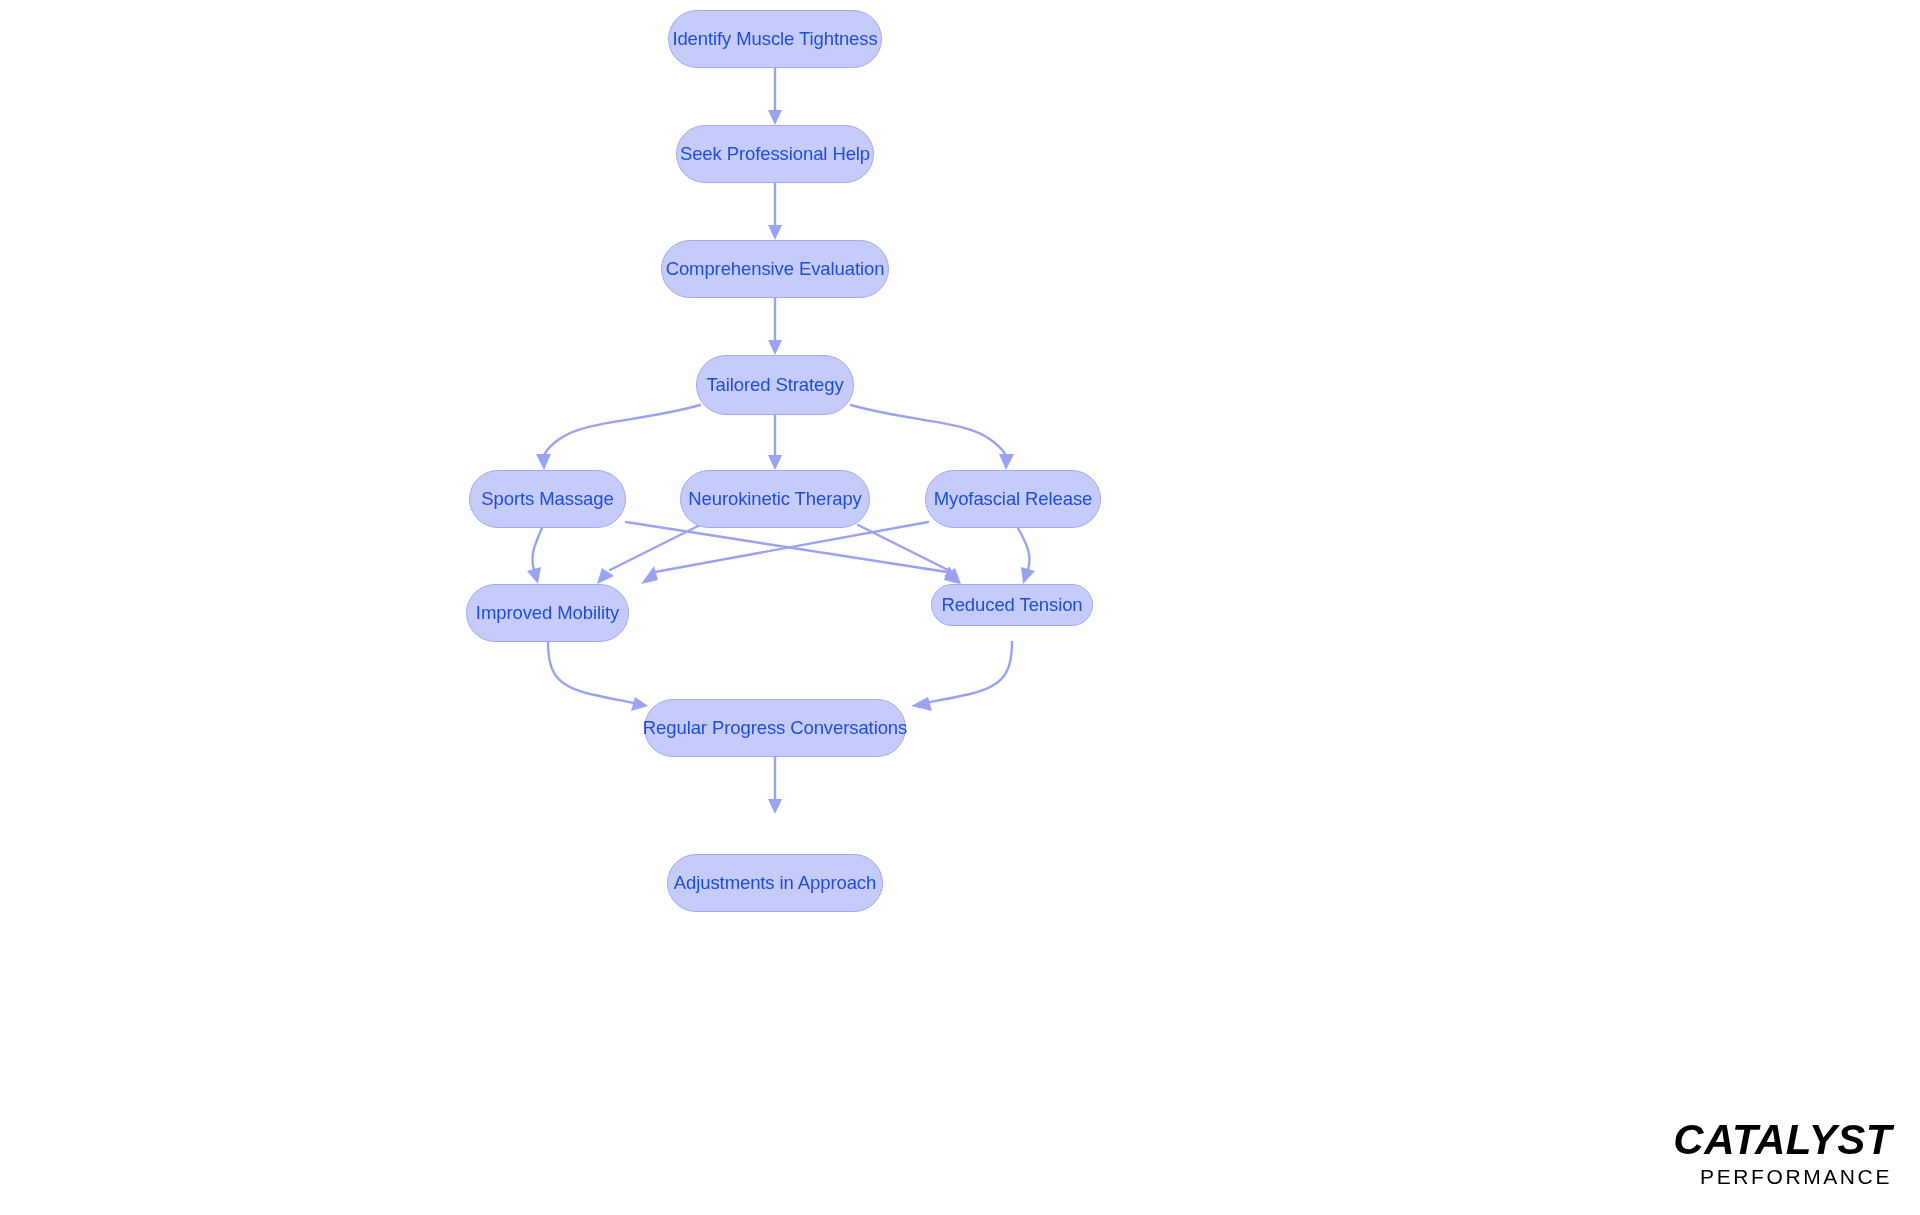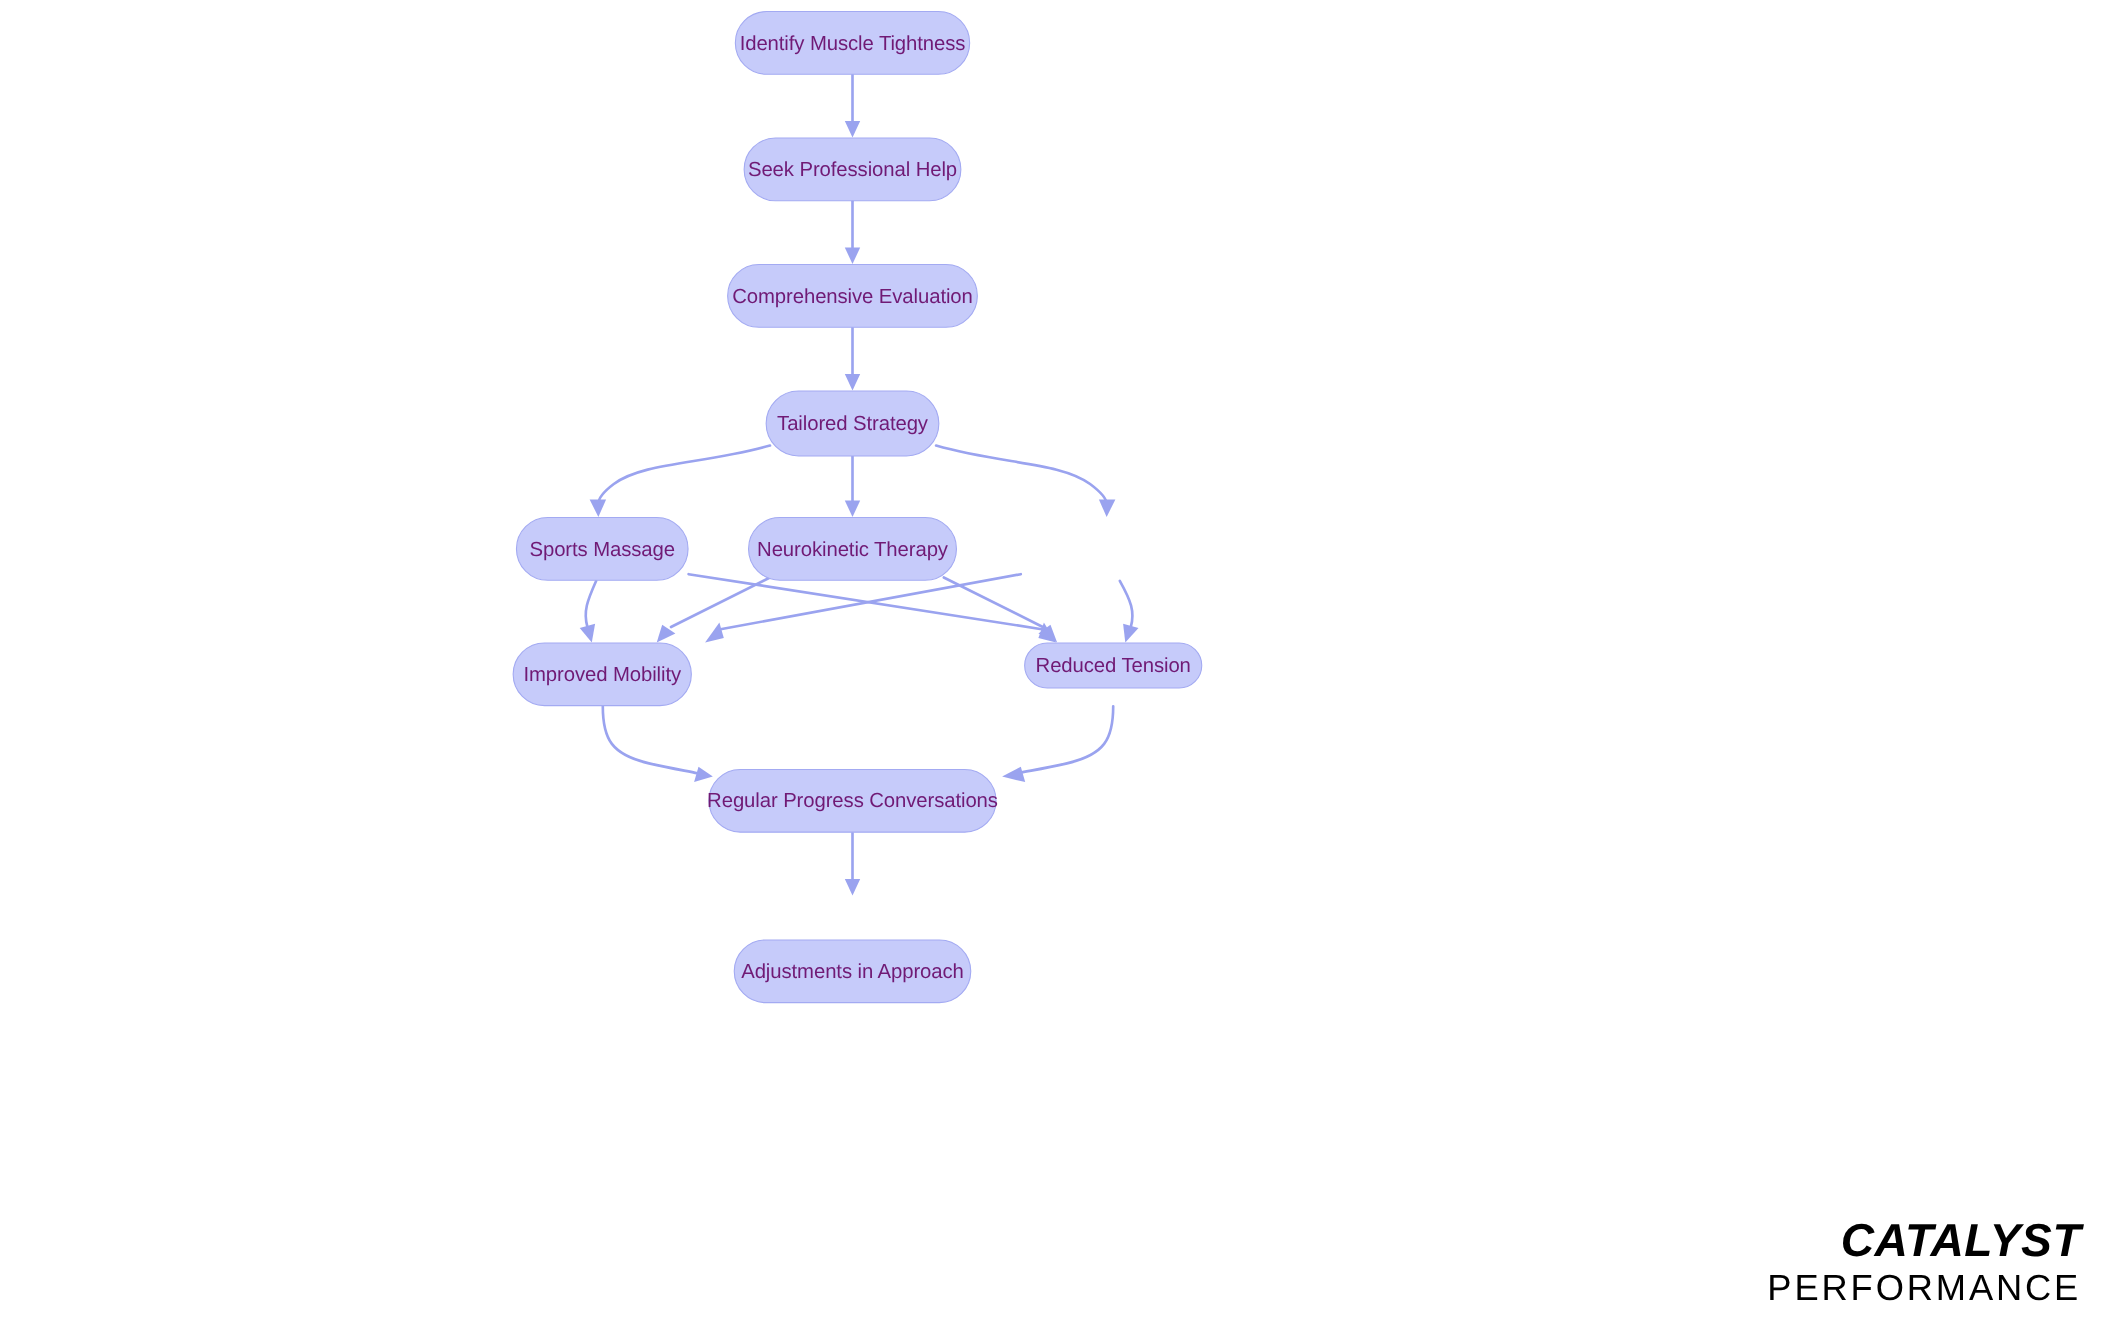--- a/index.html
+++ b/index.html
@@ -37,21 +37,21 @@
   }
   .node {
     position: absolute;
     box-sizing: border-box;
     display: flex;
     align-items: center;
     justify-content: center;
     background: #c6cbfa;
     border: 1.6px solid #a3aaf2;
     border-radius: 30px;
-    color: #701a75;
+    color: #1d4ed8;
     font-family: "Liberation Sans", sans-serif;
     font-size: 18.5px;
     font-weight: 400;
     letter-spacing: -0.1px;
     white-space: nowrap;
     line-height: 1;
     user-select: none;
   }
   .brand {
     position: absolute;
@@ -67,21 +67,21 @@
     font-family: "Liberation Sans", sans-serif;
     font-size: 42px;
     font-weight: 700;
     letter-spacing: 0.5px;
     font-style: italic;
   }
   .brand-sub {
     display: block;
     margin-top: 5px;
     font-family: "Liberation Sans", sans-serif;
-    font-size: 33px;
+    font-size: 21px;
     font-weight: 400;
     letter-spacing: 2.6px;
   }
 </style>
 </head>
 <body>
 
 <div id="flow-root">
 
   <svg id="flow-svg" viewBox="0 0 1920 1215" xmlns="http://www.w3.org/2000/svg">
@@ -179,20 +179,23 @@
   </div>
 
   <div class="node" style="left:469px;top:470px;width:157px;height:58px;">
     <span>Sports Massage</span>
   </div>
 
   <div class="node" style="left:680px;top:470px;width:190px;height:58px;">
     <span>Neurokinetic Therapy</span>
   </div>
 
+  <div class="node" style="left:925px;top:470px;width:176px;height:58px;">
+    <span>Myofascial Release</span>
+  </div>
 
   <div class="node" style="left:466px;top:584px;width:163px;height:58px;">
     <span>Improved Mobility</span>
   </div>
 
   <div class="node" style="left:931px;top:584px;width:162px;height:42px;">
     <span>Reduced Tension</span>
   </div>
 
   <div class="node" style="left:644px;top:699px;width:262px;height:58px;">

